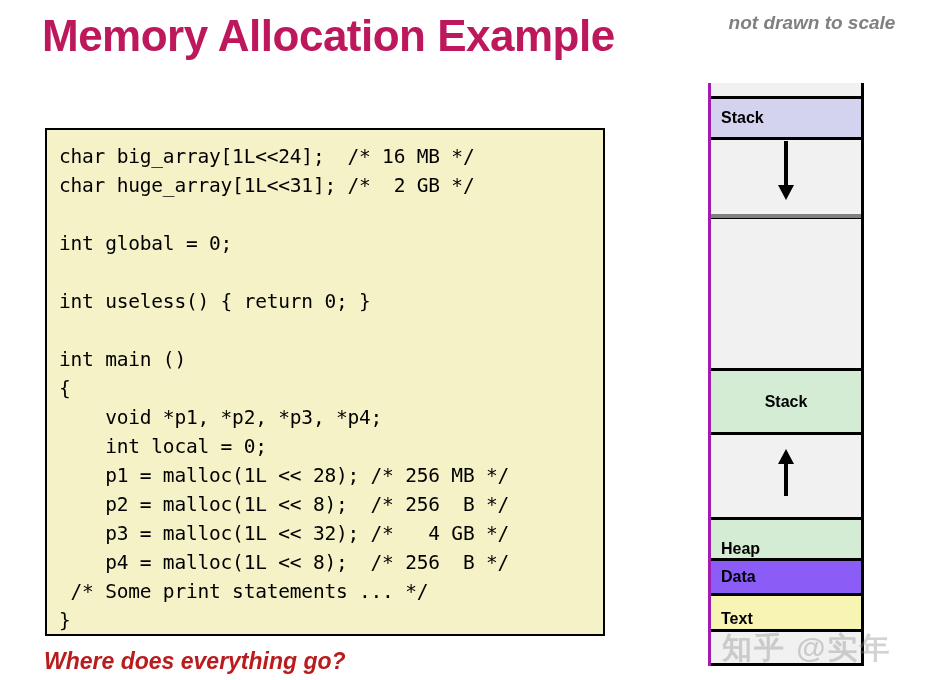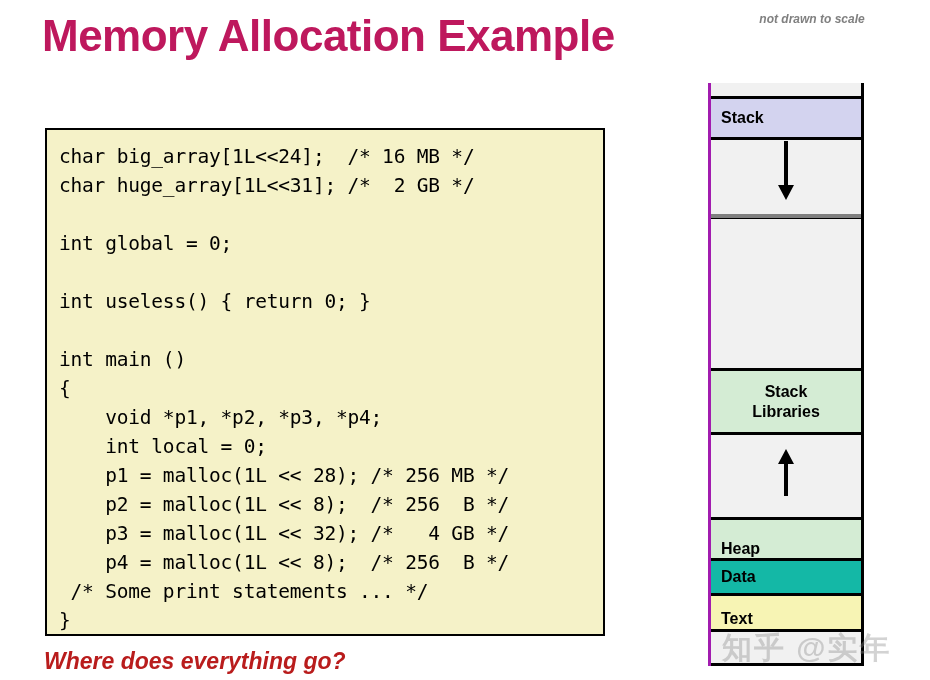--- a/index.html
+++ b/index.html
@@ -29,21 +29,21 @@
     white-space: nowrap;
   }
 
   
   #not-to-scale {
     position: absolute;
     left: 707px;
     top: 12px;
     width: 210px;
     text-align: center;
-    font-size: 12px;
+    font-size: 19px;
     font-style: italic;
     font-weight: bold;
     color: #808080;
     white-space: nowrap;
   }
 
   
   #code-block {
     position: absolute;
     left: 45px;
@@ -179,27 +179,26 @@
 <div id="memory-diagram">
 
 <div class="mem-block align-left" style="top: 0px; height: 13px; background: rgb(241, 241, 241);"></div>
     <div class="mem-block align-left edge-top" style="top: 13px; height: 41px; background: rgb(211, 211, 239);">
       <div class="mem-label">Stack</div>
     </div>
     <div class="mem-block align-left edge-top" style="top: 54px; height: 79px; background: rgb(241, 241, 241);"></div>
     <div class="mem-block align-left edge-top" style="top: 133px; height: 152px; background: rgb(241, 241, 241);"></div>
     <div class="mem-block align-center edge-top" style="top: 285px; height: 64px; background: rgb(212, 236, 212);">
       <div class="mem-label">Stack</div>
-      <div class="mem-label">Libraries</div>
     </div>
     <div class="mem-block align-left edge-top" style="top: 349px; height: 65px; background: rgb(241, 241, 241);"></div>
     <div class="mem-block align-left edge-top" style="top: 414px; height: 61px; background: rgb(212, 236, 212); margin-top: 20px;">
       <div class="mem-label">Heap</div>
     </div>
-    <div class="mem-block align-left edge-top" style="top: 475px; height: 35px; background: #14b8a6;">
+    <div class="mem-block align-left edge-top" style="top: 475px; height: 35px; background: #8b5cf6;">
       <div class="mem-label">Data</div>
     </div>
     <div class="mem-block align-left edge-top" style="top: 510px; height: 48px; background: rgb(247, 244, 180);">
       <div class="mem-label">Text</div>
     </div>
     <div class="mem-block align-left edge-top edge-bottom" style="top: 546px; height: 37px; background: rgb(241, 241, 241);"></div>
     <div id="kernel-divider" style="top: 131px; z-index: 5;"></div>
     <div class="arrow" id="arrow-down" style="top: 58px; height: 60px; z-index: 6;">
     <div class="shaft"></div>
     <div class="head"></div>

